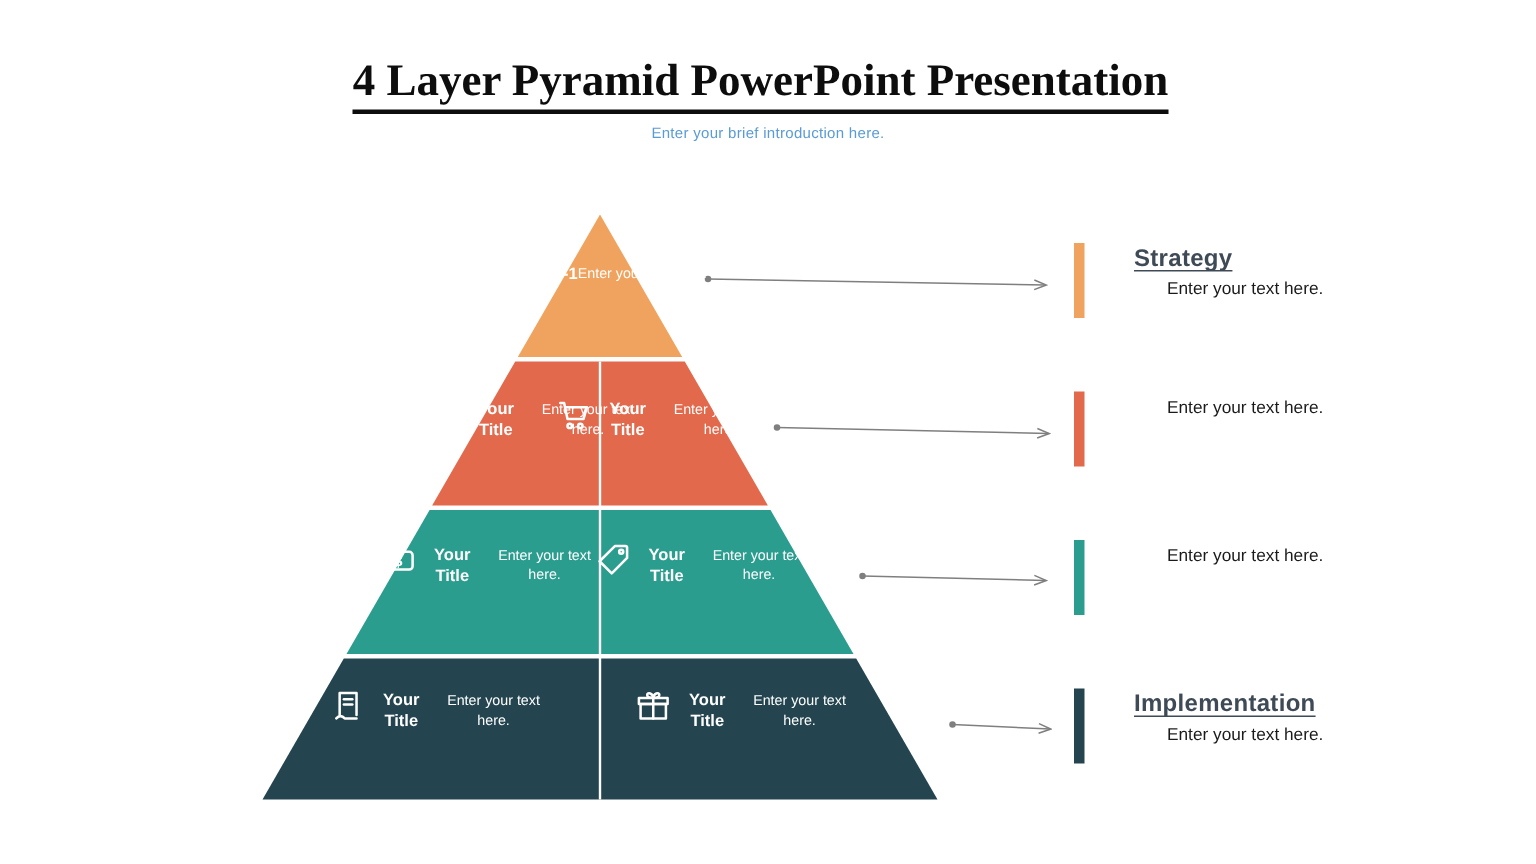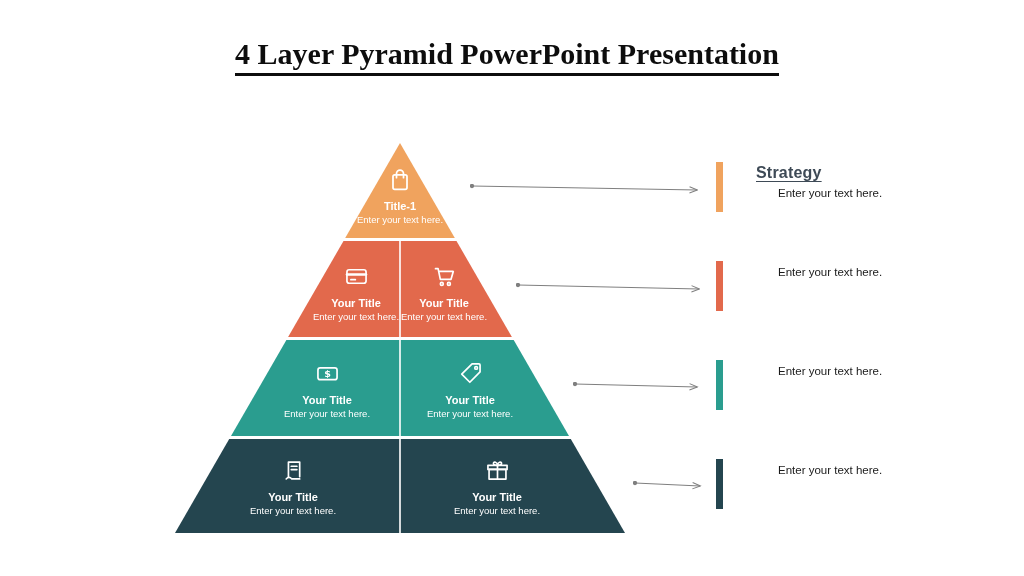--- a/index.html
+++ b/index.html
@@ -15,21 +15,21 @@
     border-bottom:3px solid #0d0d0d;padding-bottom:3px;line-height:1.05;
   }
   .slide-subtitle{
     position:absolute;top:84px;left:0;width:1024px;text-align:center;
     font-size:10px;color:#5b9bd5;letter-spacing:.2px;
   }
   
   .pyramid-svg{position:absolute;left:0;top:0;width:1024px;height:576px;}
   .connector-line{stroke:#7f7f7f;stroke-width:1;}
   .seg{
-    position:absolute;width:150px;display:flex;flex-direction:column;align-items:center;
+    position:absolute;width:150px;display:flex;align-items:center;
     text-align:center;color:#fff;pointer-events:none;
   }
   .seg .icon{display:block;height:28px;margin-bottom:5px;}
   .seg .icon svg{display:block;}
   .seg-title{font-size:11px;font-weight:bold;line-height:14px;}
   .seg-sub{font-size:9.5px;line-height:13px;}
   
   .label-block{position:absolute;left:716px;display:flex;align-items:flex-start;}
   .label-bar{width:7px;height:50px;flex:0 0 auto;}
   .label-content{margin-left:33px;padding-top:1px;}
@@ -40,20 +40,21 @@
   .label-sub{font-size:11.5px;color:#1a1a1a;margin-top:4px;margin-left:22px;line-height:13px;}
 </style>
 </head>
 <body>
 
 <div class="slide">
 
   <div class="title-wrap">
     <h1 class="slide-title">4 Layer Pyramid PowerPoint Presentation</h1>
   </div>
+  <div class="slide-subtitle">Enter your brief introduction here.</div>
 
   <svg class="pyramid-svg" viewBox="0 0 1024 576">
     <defs>
       <marker id="arrow" viewBox="0 0 10 8" refX="8.5" refY="4" markerWidth="10" markerHeight="8" orient="auto">
         <path d="M1 0.8 L9 4 L1 7.2" fill="none" stroke="#7f7f7f" stroke-width="1"></path>
       </marker>
       <marker id="dot" viewBox="0 0 6 6" refX="3" refY="3" markerWidth="5" markerHeight="5">
         <circle cx="3" cy="3" r="2.6" fill="#7f7f7f"></circle>
       </marker>
     </defs>
@@ -166,17 +167,18 @@
   </div>
   <div class="label-block" style="top:360px">
     <div class="label-bar" style="background-color: rgb(42, 157, 143);"></div>
     <div class="label-content">
       <div class="label-sub">Enter your text here.</div>
     </div>
   </div>
   <div class="label-block" style="top:459px">
     <div class="label-bar" style="background-color: rgb(36, 69, 79);"></div>
     <div class="label-content">
+      <div class="label-title">Implementation</div>
       <div class="label-sub">Enter your text here.</div>
     </div>
   </div>
 
 </div>
 
 </body></html>

